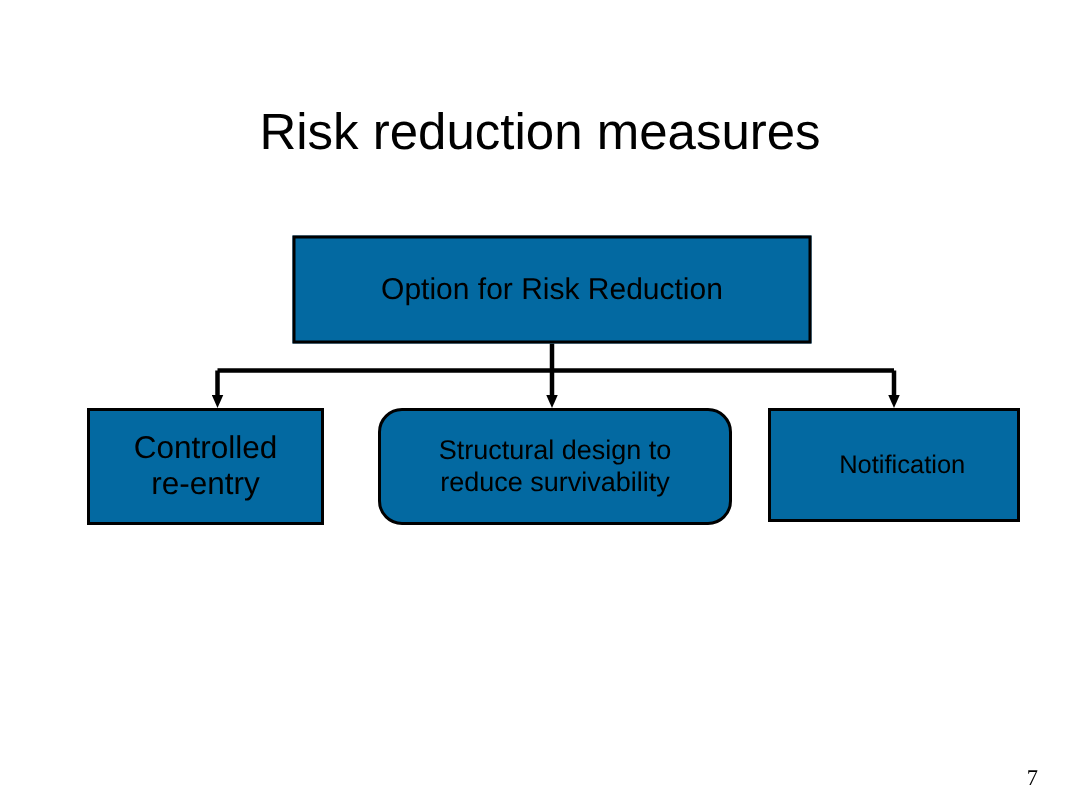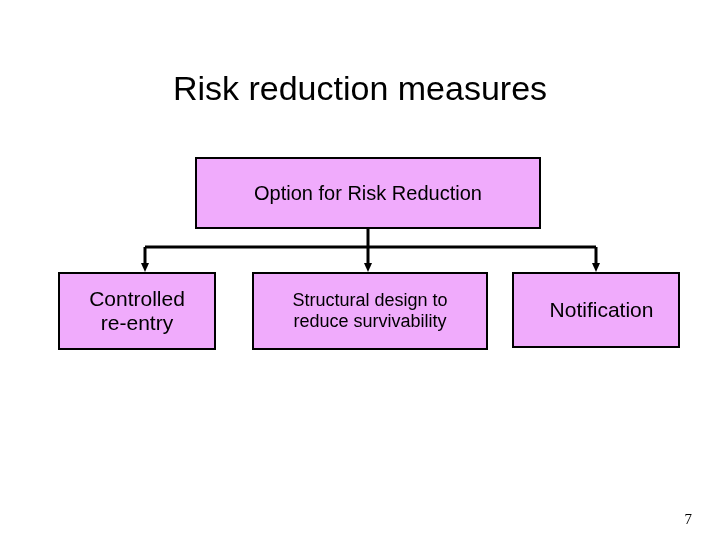--- a/index.html
+++ b/index.html
@@ -34,21 +34,21 @@
     font-family: "Liberation Sans", sans-serif;
     font-weight: normal;
     letter-spacing: 0px;
     white-space: nowrap;
   }
 
   
   .node {
     position: absolute;
     box-sizing: border-box;
-    background: #f0abfc;
+    background: #0369a1;
     border: 2px solid #000000;
     display: flex;
     align-items: center;
     justify-content: center;
     text-align: center;
     color: #000000;
     font-family: "Liberation Sans", sans-serif;
   }
   .node-label {
     display: block;
@@ -71,28 +71,29 @@
     height: 78px;
     font-size: 21px;
   }
 
   #node-structural-design {
     left: 252px;
     top: 256px;
     width: 236px;
     height: 78px;
     font-size: 18px;
+    border-radius: 16px;
   }
 
   #node-notification {
     left: 512px;
     top: 256px;
     width: 168px;
     height: 76px;
-    font-size: 21px;
+    font-size: 17px;
     padding-left: 11px;
   }
 
   
   #connectors {
     position: absolute;
     left: 0;
     top: 0;
     width: 720px;
     height: 540px;

